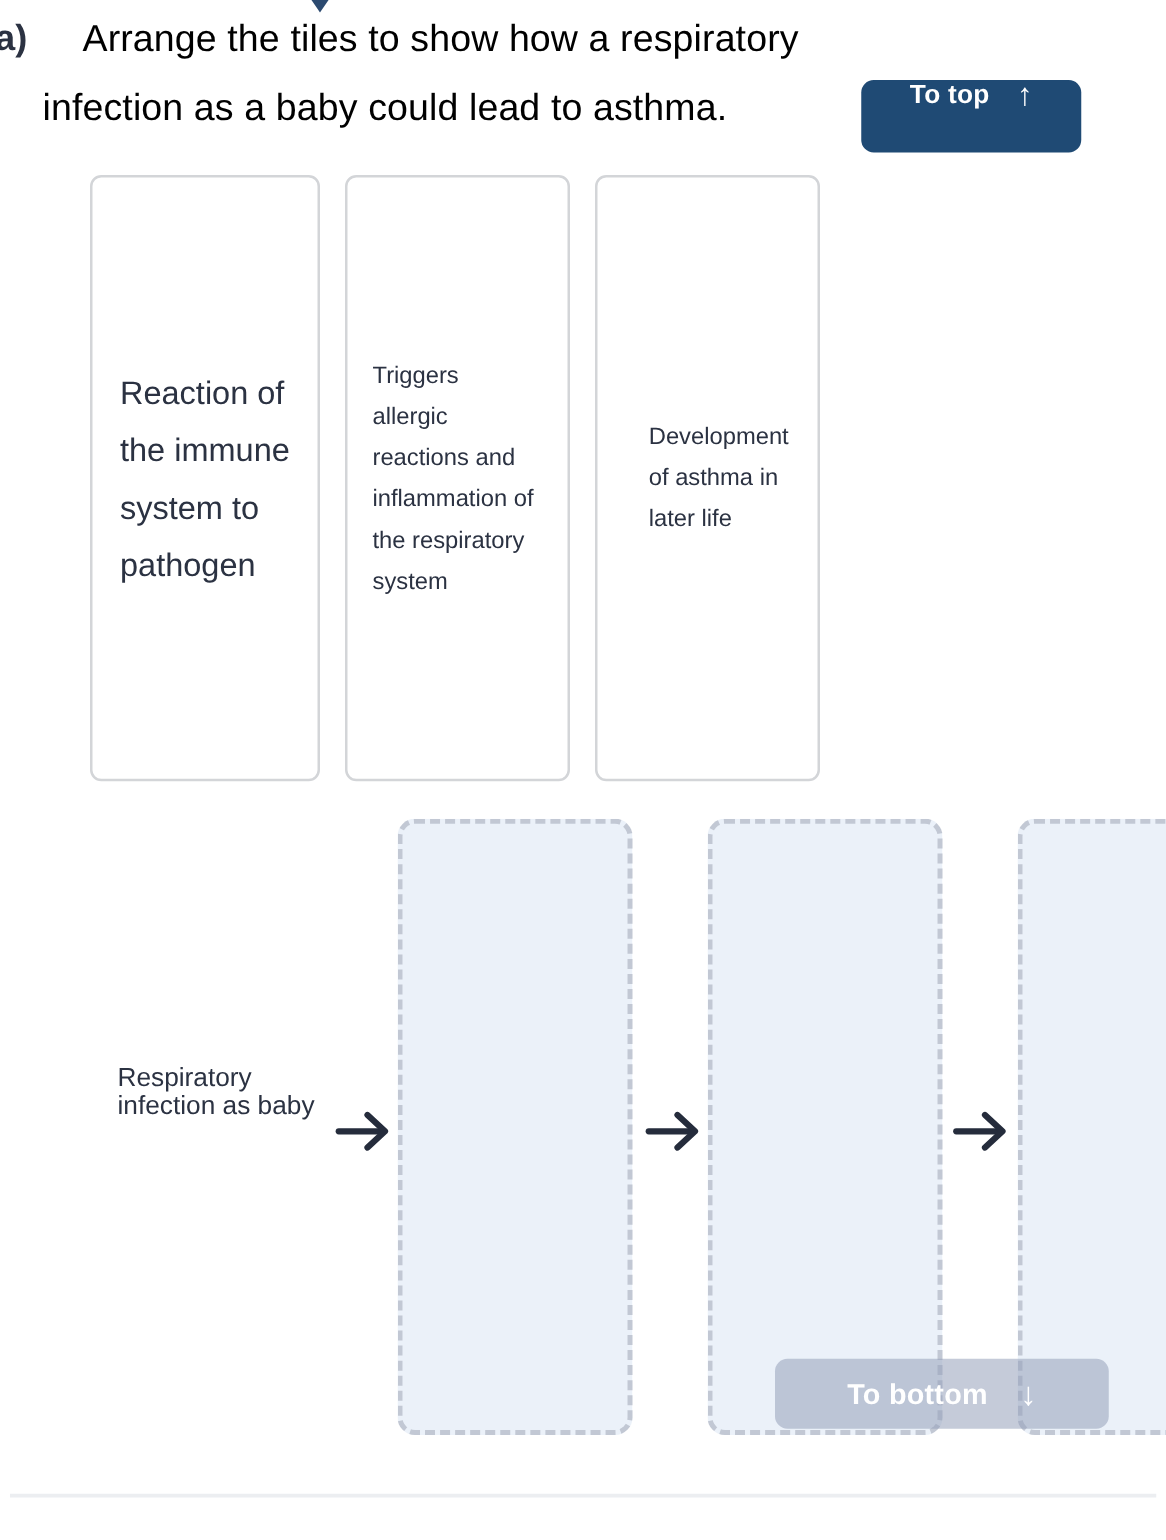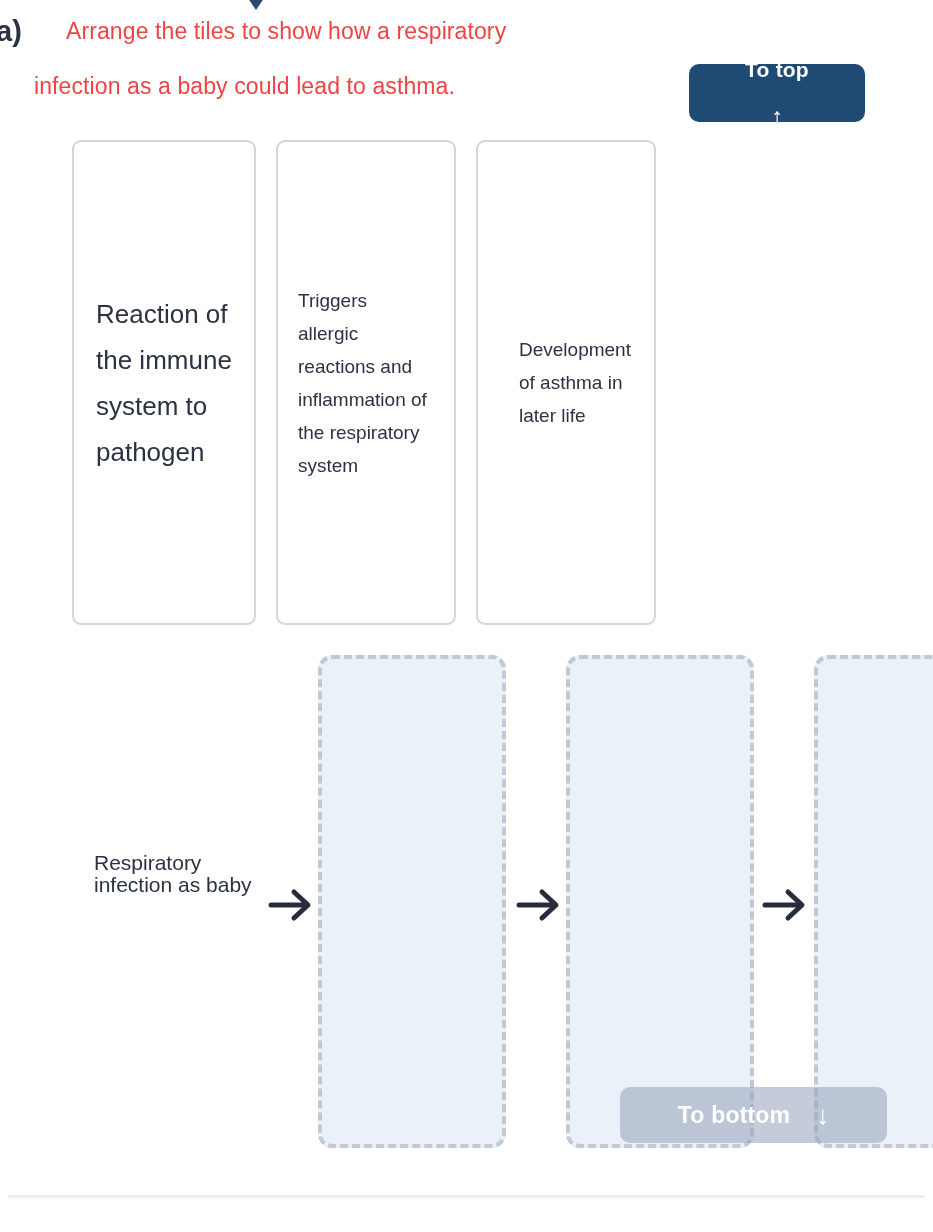--- a/index.html
+++ b/index.html
@@ -20,22 +20,22 @@
 
   
   .question-header {
     position: absolute;
     left: 0; top: 0;
     width: 933px;
     padding: 4px 0 0 0;
   }
   .q-line {
     display: block;
-    color: #ef4444;
-    font-size: 23px;
+    color: #000000;
+    font-size: 30px;
     line-height: 55px;
     letter-spacing: 0.1px;
     white-space: nowrap;
   }
   .q-label {
     position: absolute;
     left: -4px;
     top: 4px;
     font-weight: bold;
     font-size: 29px;
@@ -59,26 +59,25 @@
   .to-top-btn {
     position: absolute;
     left: 689px;
     top: 64px;
     width: 176px;
     height: 58px;
     background: #1f4a74;
     border-radius: 10px;
     border: none;
     display: flex;
-    align-items: center;
+    align-items: flex-start;
     justify-content: center;
     gap: 22px;
     cursor: pointer;
     padding: 0;
-    flex-direction: column;
   }
   .to-top-btn .lbl {
     color: #ffffff;
     font-size: 21px;
     font-weight: bold;
     letter-spacing: 0.2px;
   }
   .to-top-btn .arw {
     color: #ffffff;
     font-size: 25px;

